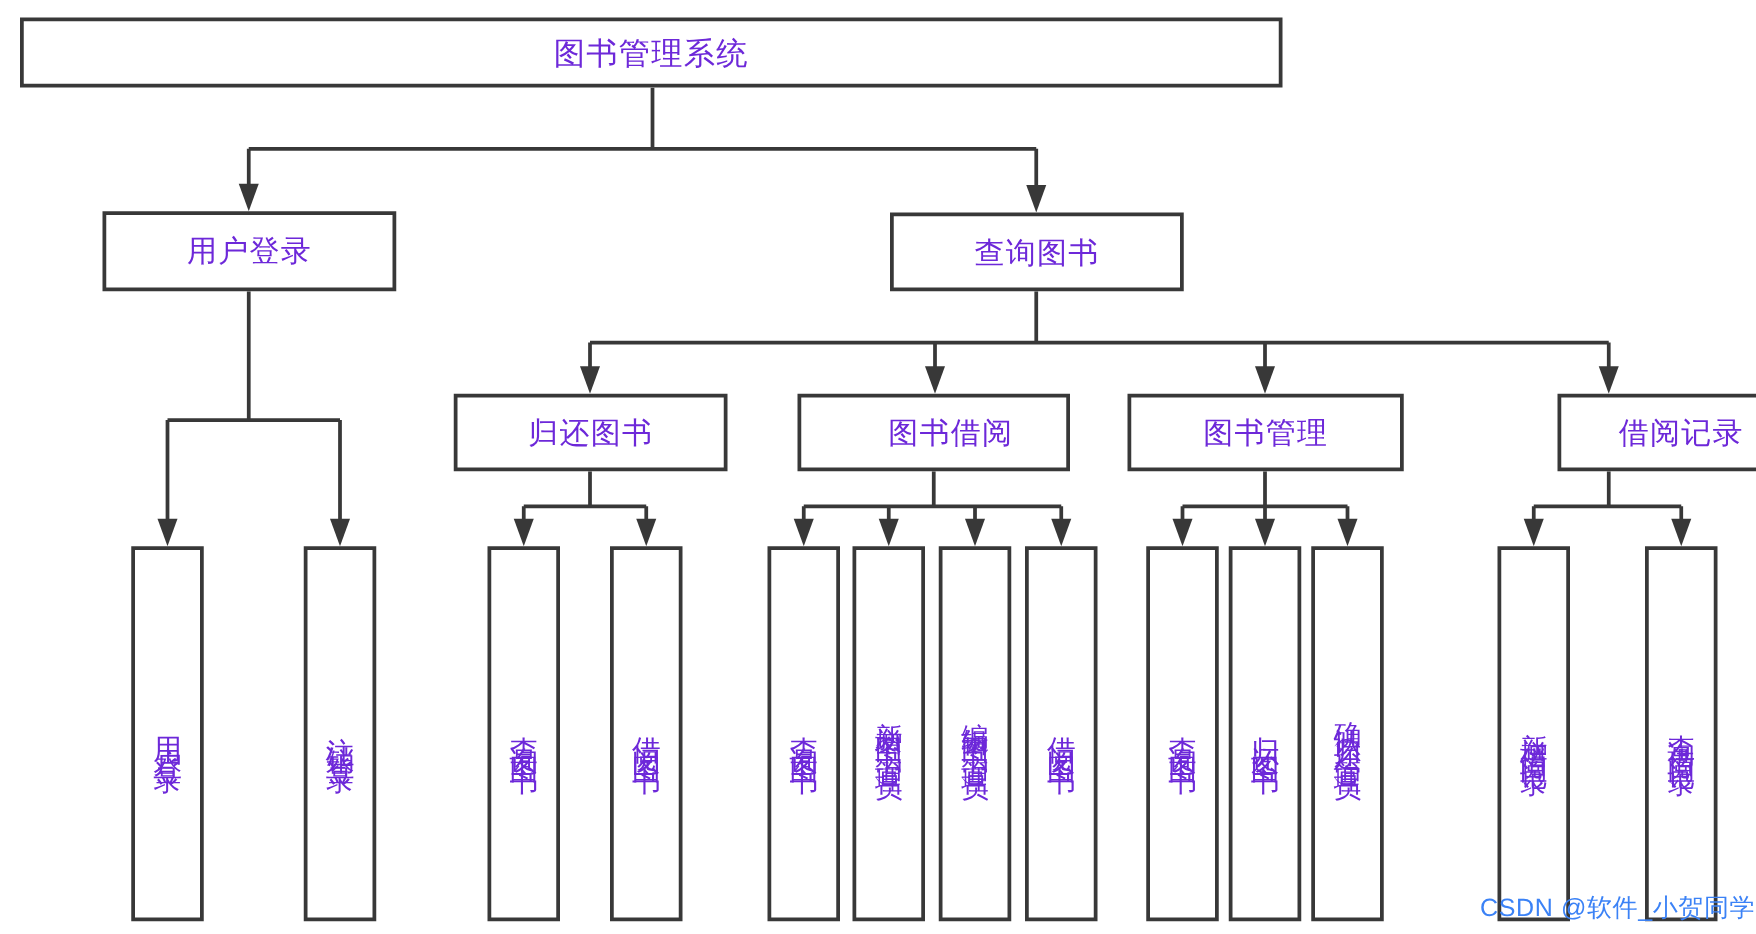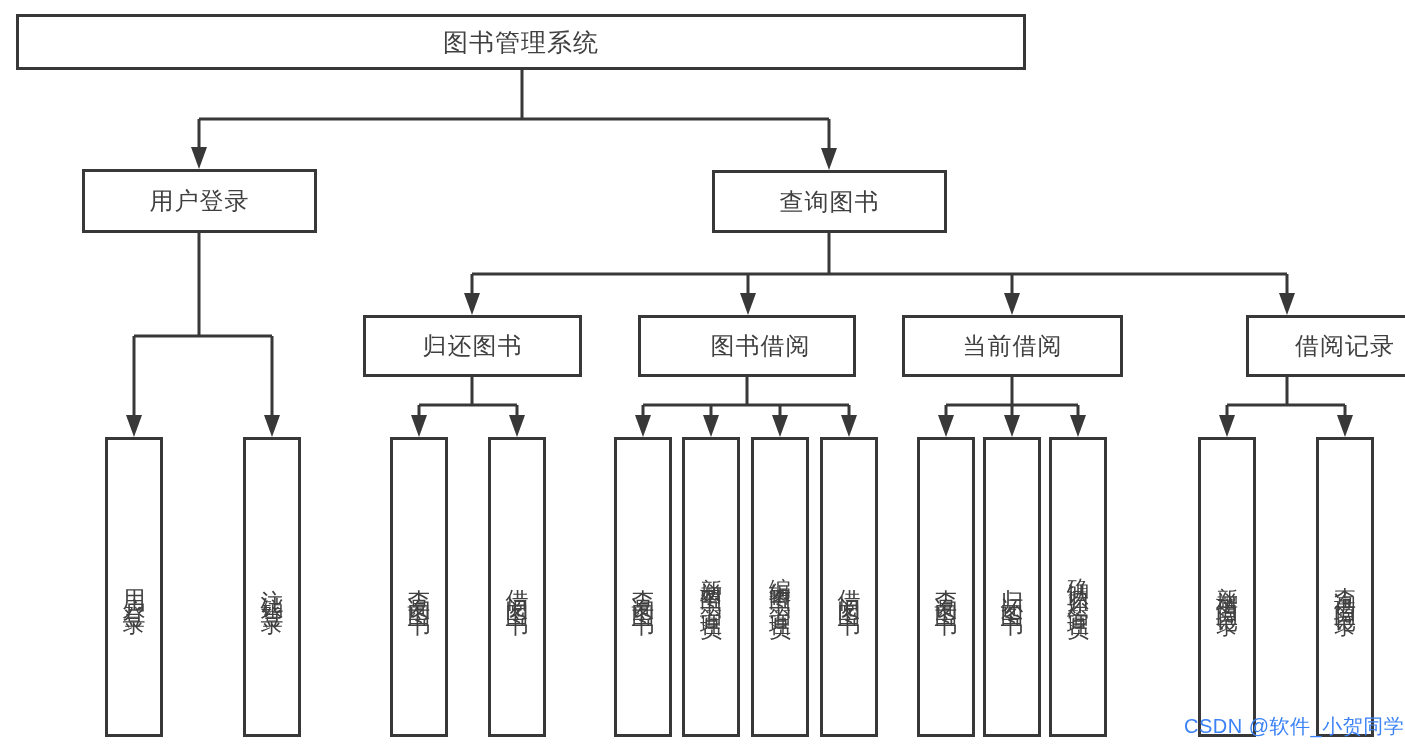--- a/index.html
+++ b/index.html
@@ -17,21 +17,21 @@
   .connectors {
     position: absolute;
     left: 0; top: 0;
     z-index: 1;
   }
 
   .node {
     position: absolute;
     background: #ffffff;
     border: 3px solid #383838;
-    color: #404040;
+    color: #6d28d9;
     display: flex;
     align-items: center;
     justify-content: center;
     z-index: 2;
   }
 
   .hbox {
     font-size: 24px;
     letter-spacing: 1px;
     white-space: nowrap;
@@ -104,21 +104,21 @@
     </g>
   </svg>
 
   <div class="node hbox root-box" style="left:16px; top:14px; width:1010px; height:56px;">图书管理系统</div>
 
   <div class="node hbox" style="left:82px; top:169px; width:235px; height:64px;">用户登录</div>
   <div class="node hbox" style="left:712px; top:170px; width:235px; height:63px;">查询图书</div>
 
   <div class="node hbox" style="left:363px; top:315px; width:219px; height:62px;">归还图书</div>
   <div class="node hbox" style="left:638px; top:315px; width:218px; height:62px;padding-left:27px;">图书借阅</div>
-  <div class="node hbox" style="left:902px; top:315px; width:221px; height:62px;">当前借阅</div>
+  <div class="node hbox" style="left:902px; top:315px; width:221px; height:62px;">图书管理</div>
   <div class="node hbox" style="left:1246px; top:315px; width:198px; height:62px;">借阅记录</div>
 
   <div class="node vbox" style="left:105px; top:437px; width:58px; height:300px;">用户登录</div>
   <div class="node vbox" style="left:243px; top:437px; width:58px; height:300px;">注销登录</div>
 
   <div class="node vbox" style="left:390px; top:437px; width:58px; height:300px;">查询图书</div>
   <div class="node vbox" style="left:488px; top:437px; width:58px; height:300px;">借阅图书</div>
 
   <div class="node vbox" style="left:614px; top:437px; width:58px; height:300px;">查询图书</div>
   <div class="node vbox vbox-long" style="left:682px; top:437px; width:58px; height:300px;">新增图书（管理员）</div>

